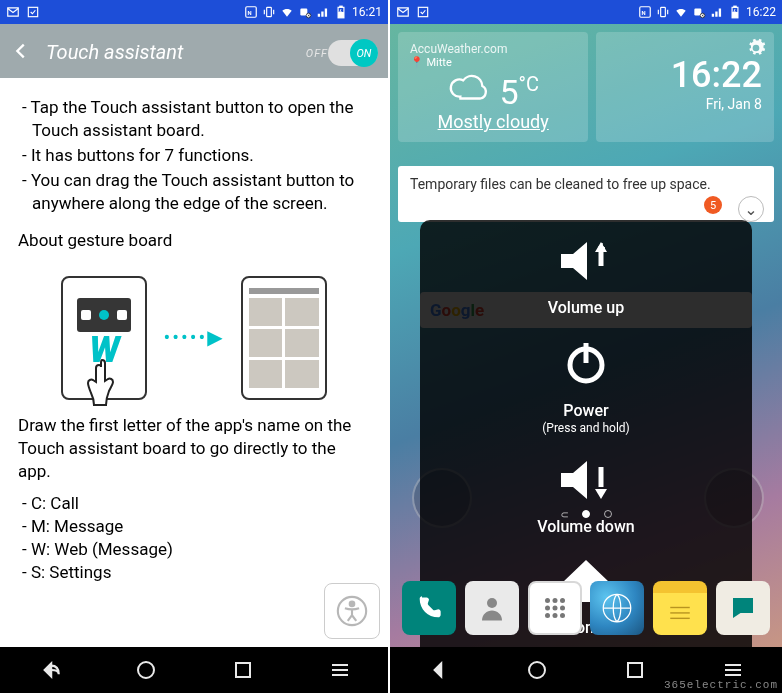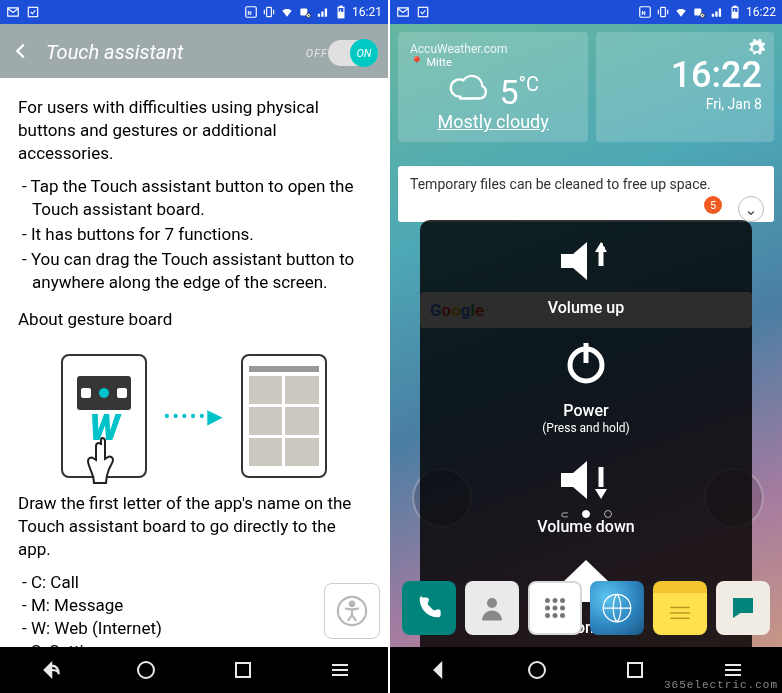--- a/index.html
+++ b/index.html
@@ -160,21 +160,20 @@
       <span class="title">Touch assistant</span>
       <div class="toggle">
         <span class="toggle-off">OFF</span>
         <div class="toggle-pill">
           <div class="toggle-knob">ON</div>
         </div>
       </div>
     </div>
 
     <div class="content-left">
-      <p class="para">For users with difficulties using physical buttons and gestures or additional accessories.</p>
       <div class="bullets">
         <div class="bullet">- Tap the Touch assistant button to open the Touch assistant board.</div>
         <div class="bullet">- It has buttons for 7 functions.</div>
         <div class="bullet">- You can drag the Touch assistant button to anywhere along the edge of the screen.</div>
       </div>
       <div class="sub-head">About gesture board</div>
 
       <div class="illustration">
         <div class="phicon first">
           <div class="screen">
@@ -202,21 +201,21 @@
               <div class="cell"></div>
               <div class="cell"></div>
             </div>
         </div>
       </div>
 
       <p class="para">Draw the first letter of the app's name on the Touch assistant board to go directly to the app.</p>
       <div class="list-simple">
         <div>- C: Call</div>
         <div>- M: Message</div>
-        <div>- W: Web (Internet)</div>
+        <div>- W: Web (Message)</div>
         <div>- S: Settings</div>
       </div>
     </div>
 
     <div class="floating-ta">
       <svg width="34" height="34" viewBox="0 0 24 24" fill="none" stroke="#888" stroke-width="1.5">
           <circle cx="12" cy="12" r="10"></circle>
           <circle cx="12" cy="7" r="1.6" fill="#888"></circle>
           <path d="M7 10c3 1 7 1 10 0M12 10v5l-3 4M12 15l3 4"></path>
         </svg>

